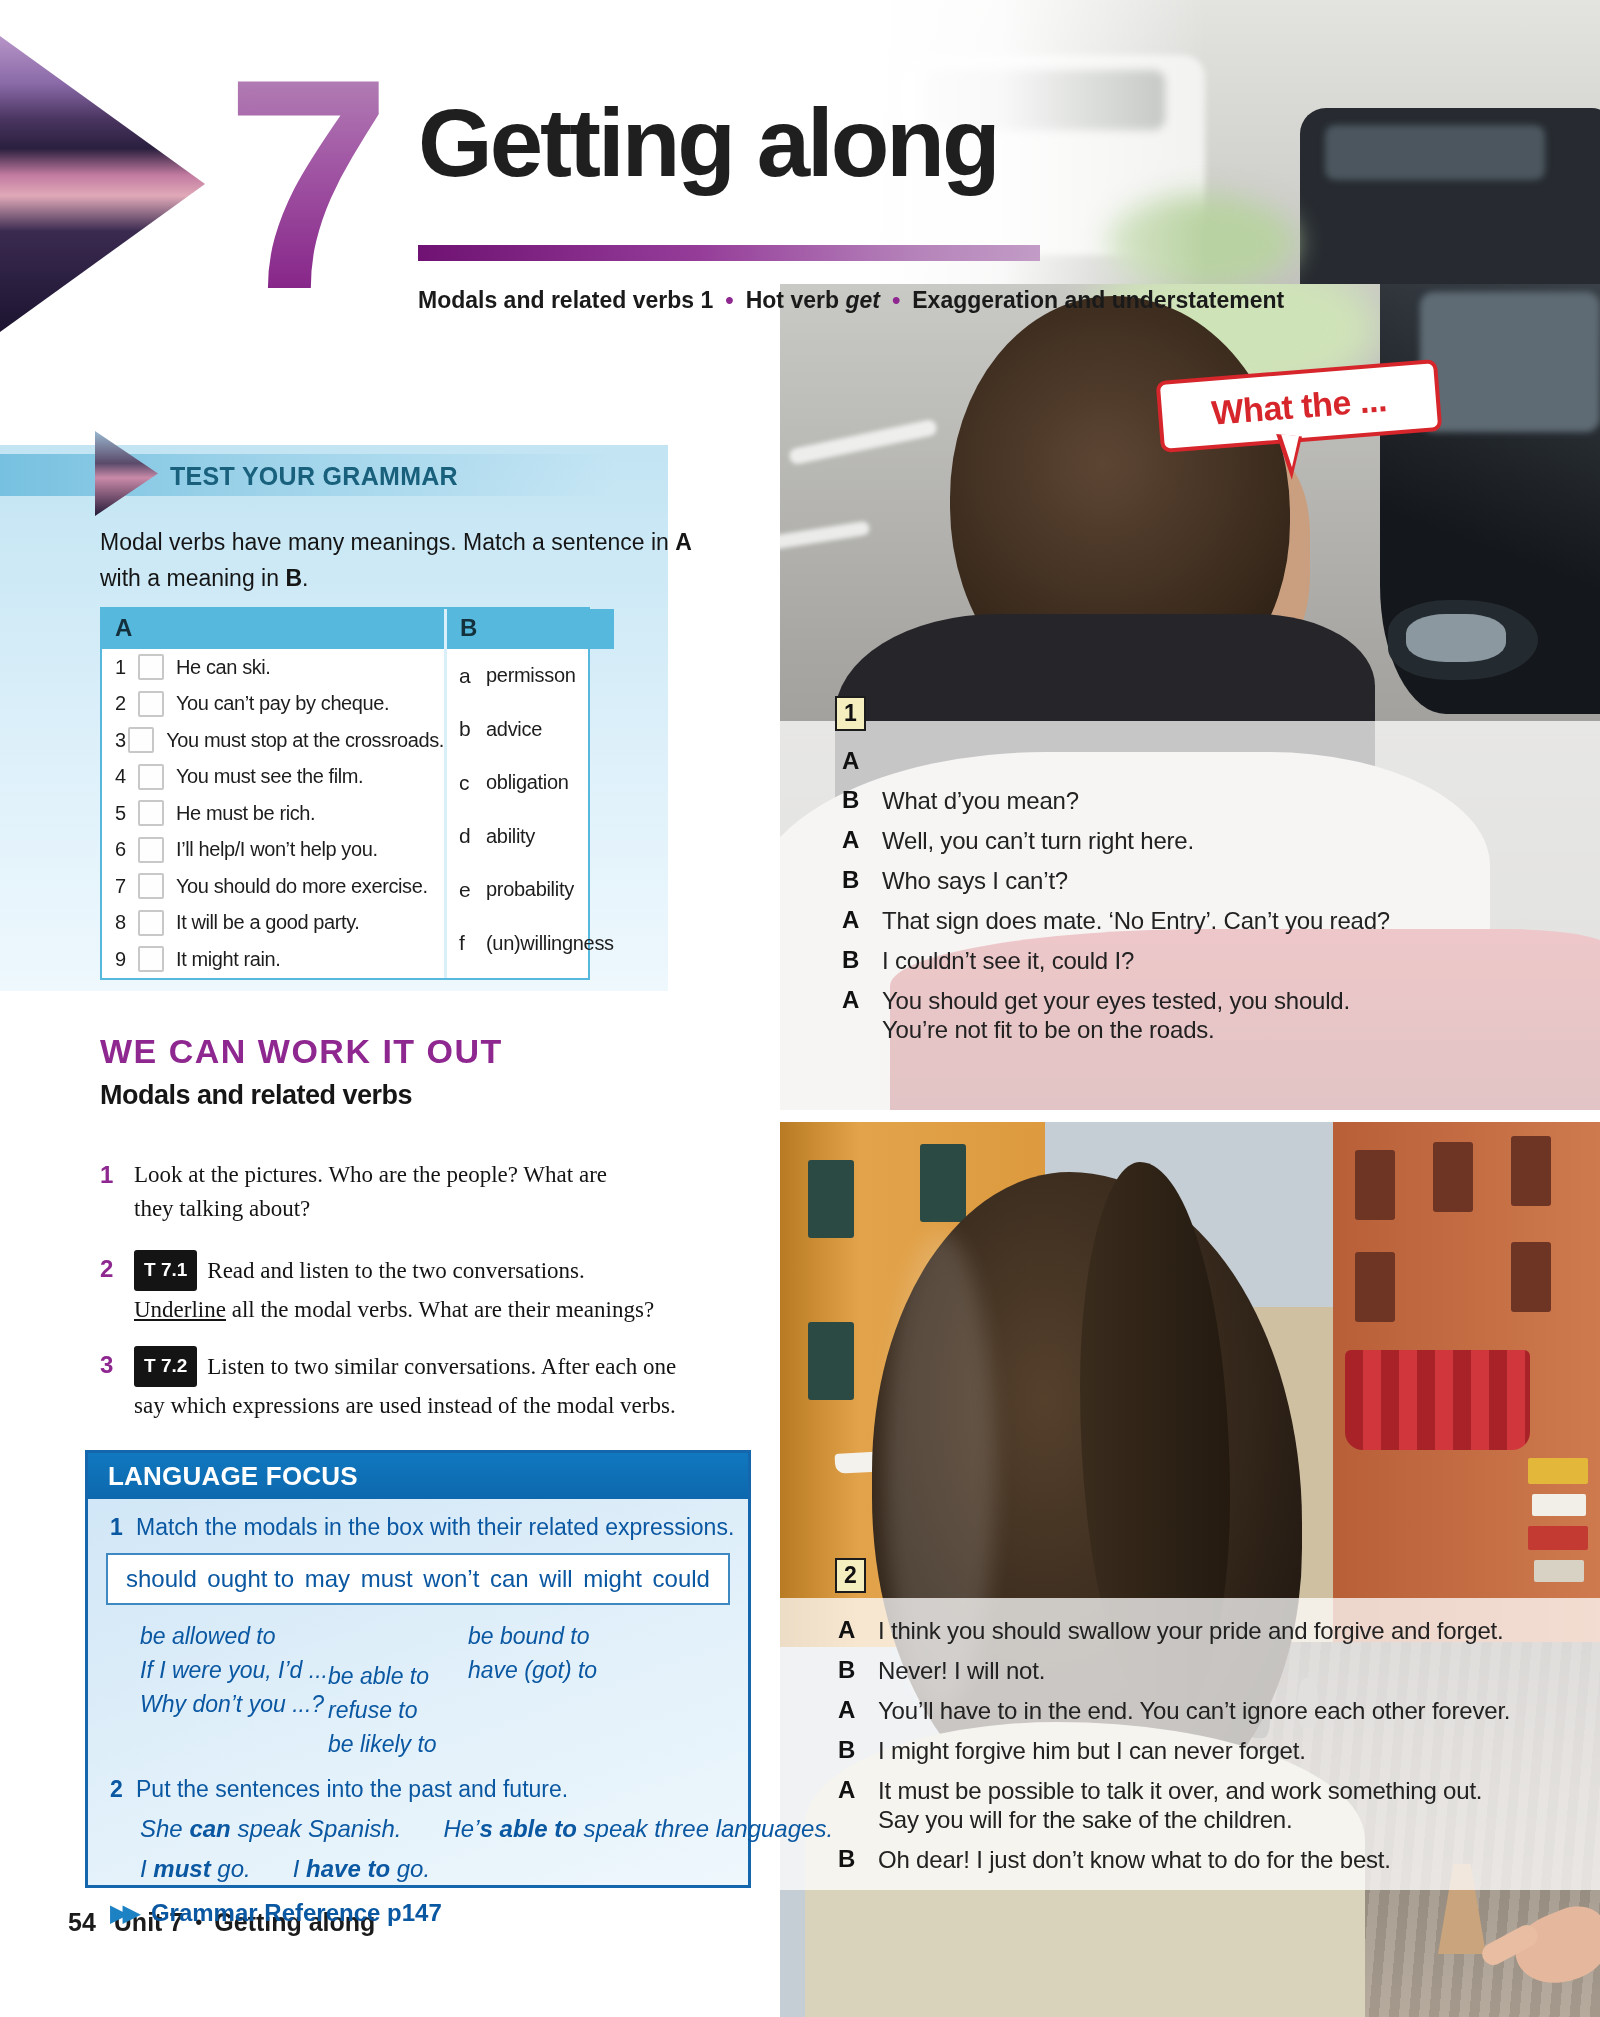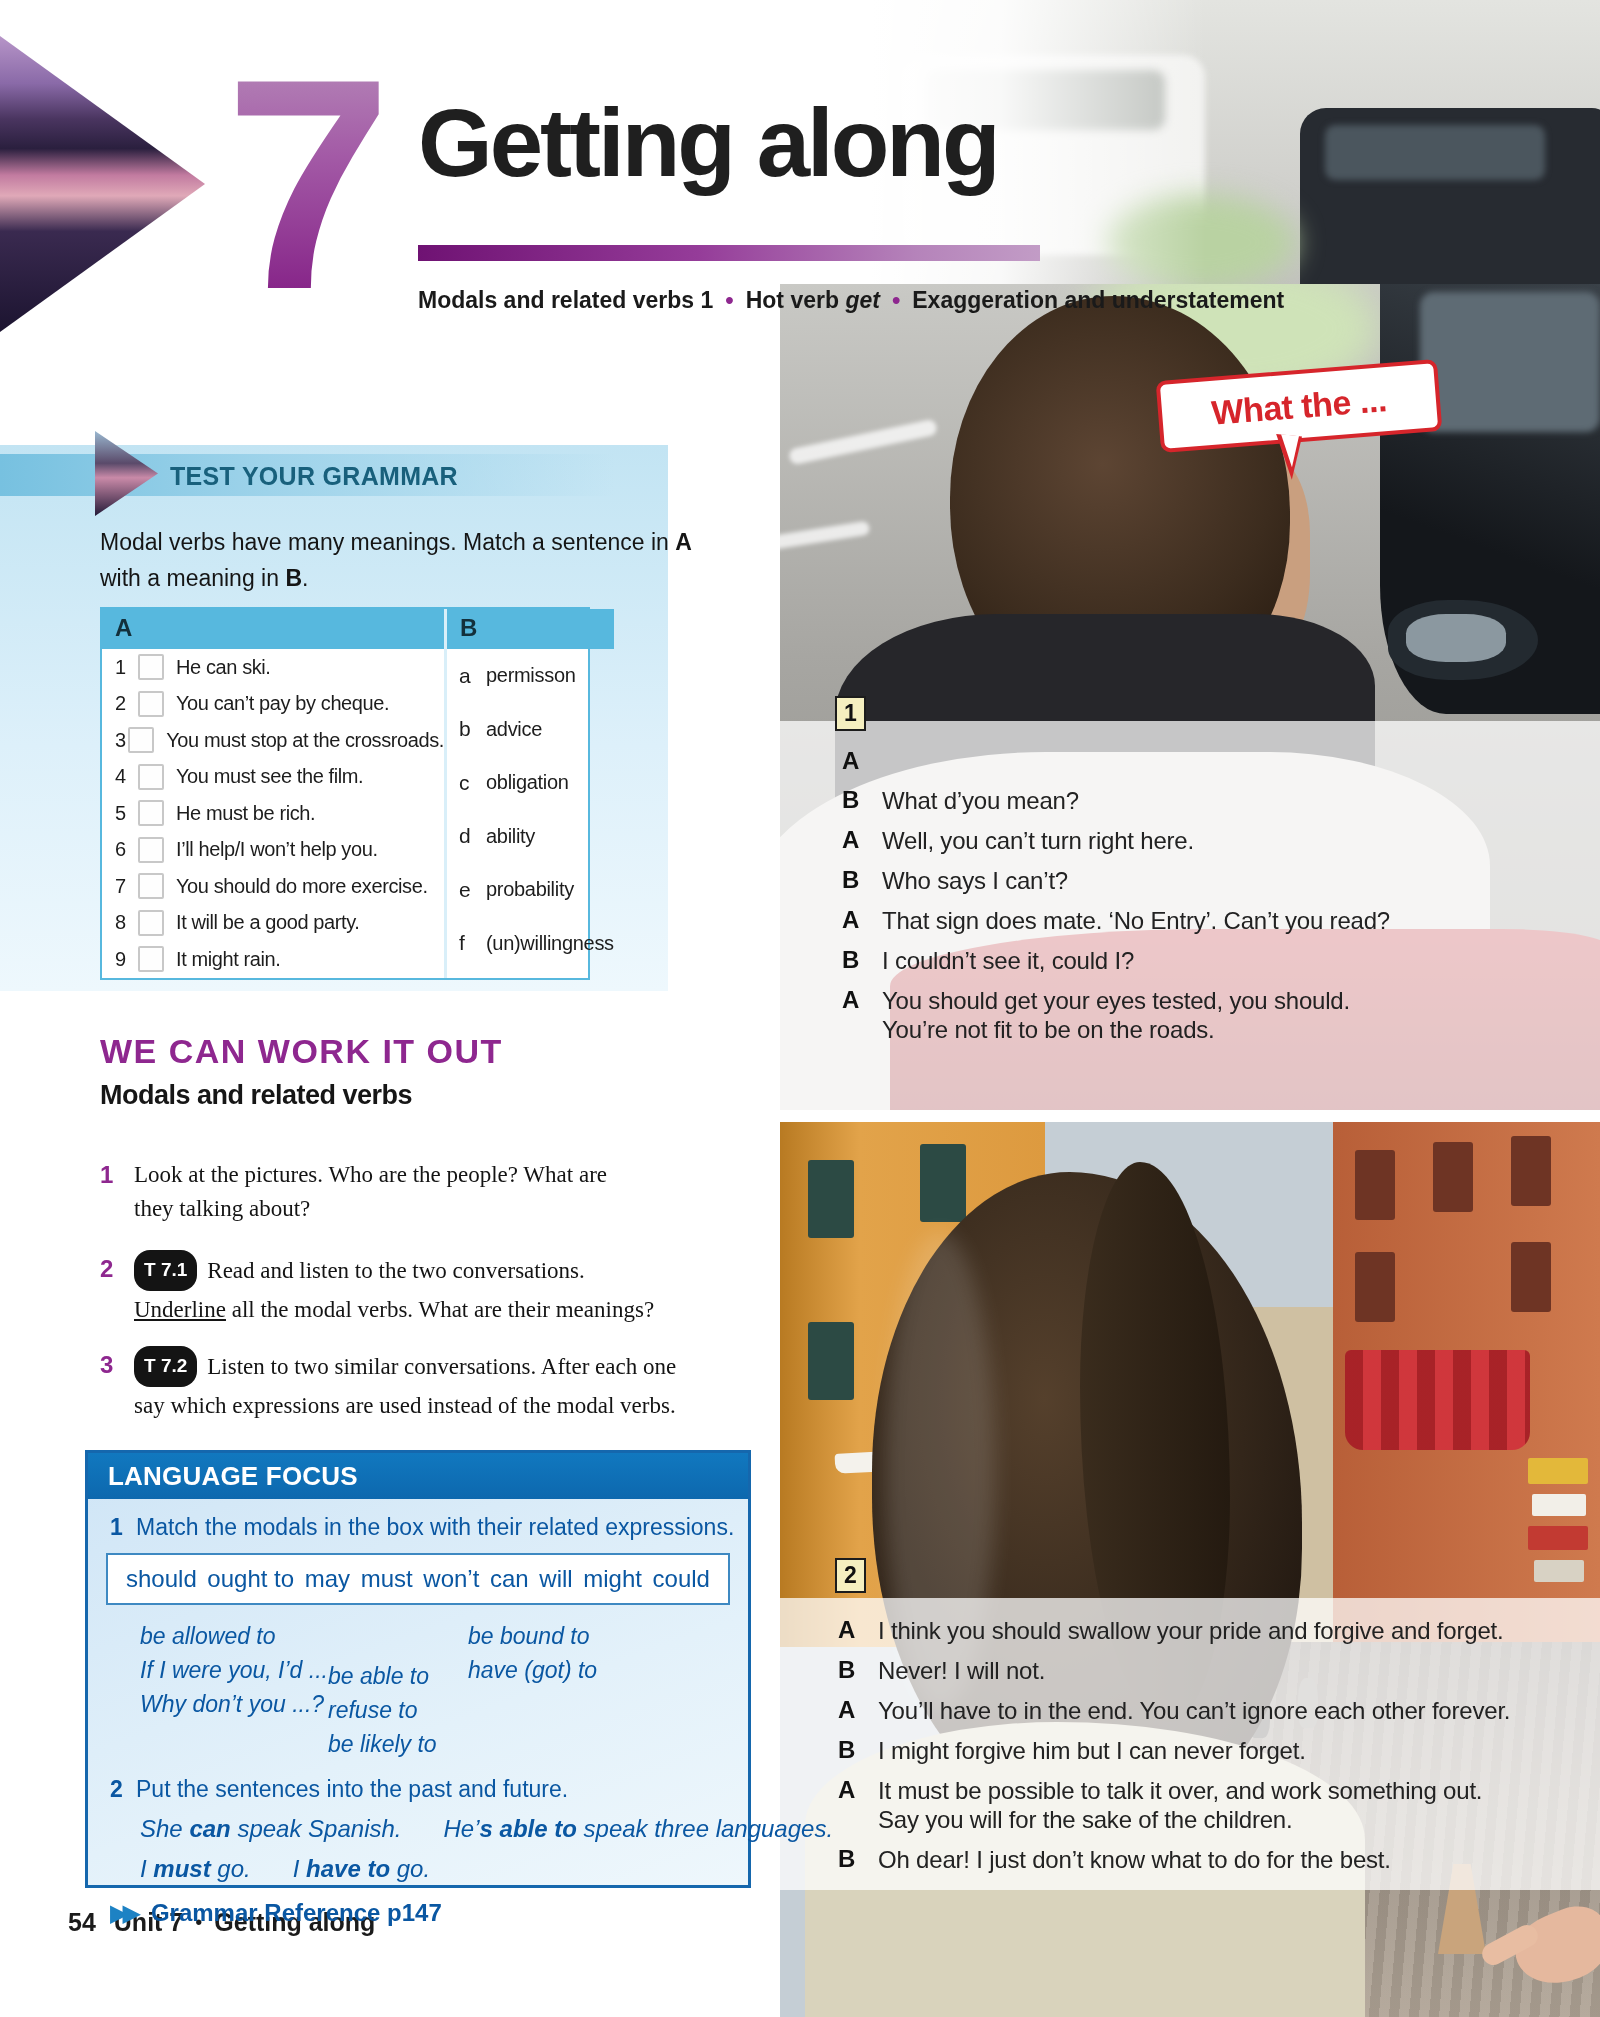--- a/index.html
+++ b/index.html
@@ -133,21 +133,21 @@
   .rowB .t { font-size:20px; letter-spacing:-0.3px; color:#1d1d1d; white-space:nowrap; }
 
   
   .wcwio-heading { position:absolute; left:100px; top:1032px; font-size:34px; font-weight:700; letter-spacing:1.5px; color:#8e278f; }
   .wcwio-sub { position:absolute; left:100px; top:1080px; font-size:27px; font-weight:700; letter-spacing:-0.5px; color:#161616; }
   .exercise { position:absolute; left:100px; display:flex; }
   .ex1 { top:1158px; } .ex2 { top:1252px; } .ex3 { top:1348px; }
   .ex-num { width:34px; flex:none; font-size:24px; font-weight:700; color:#8e278f; padding-top:3px; }
   .ex-body { font-family:"Liberation Serif", serif; font-size:23px; line-height:34px; color:#141414; white-space:nowrap; }
   .t-badge { display:inline-block; background:#141414; color:#fff; font-family:"Liberation Sans", sans-serif;
-    font-size:19px; font-weight:700; padding:3px 10px 4px; border-radius:16px; margin-right:10px; position:relative; top:-2px; }
+    font-size:19px; font-weight:700; padding:3px 10px 4px; border-radius:3px; margin-right:10px; position:relative; top:-2px; }
   .u { text-decoration:underline; }
 
   
   .lf-box { position:absolute; left:85px; top:1450px; width:666px; height:438px; z-index:2;
     border:3px solid #1567ad; background:linear-gradient(160deg,#cfe5f6,#e3f1fa 60%,#eef7fc); }
   .lf-header { height:46px; background:linear-gradient(180deg,#1178bf,#0d68ae); color:#fff; font-size:26px; font-weight:700;
     display:flex; align-items:center; padding-left:20px; letter-spacing:.2px; }
   .lf-item { display:flex; margin:15px 0 0 22px; color:#0a57a2; font-size:23px; font-weight:400; }
   .lf-item .n { font-weight:700; width:26px; flex:none; }
   .modals-box { margin:12px 18px 0 18px; background:#fff; border:2px solid #3e89c2; padding:10px 18px;

